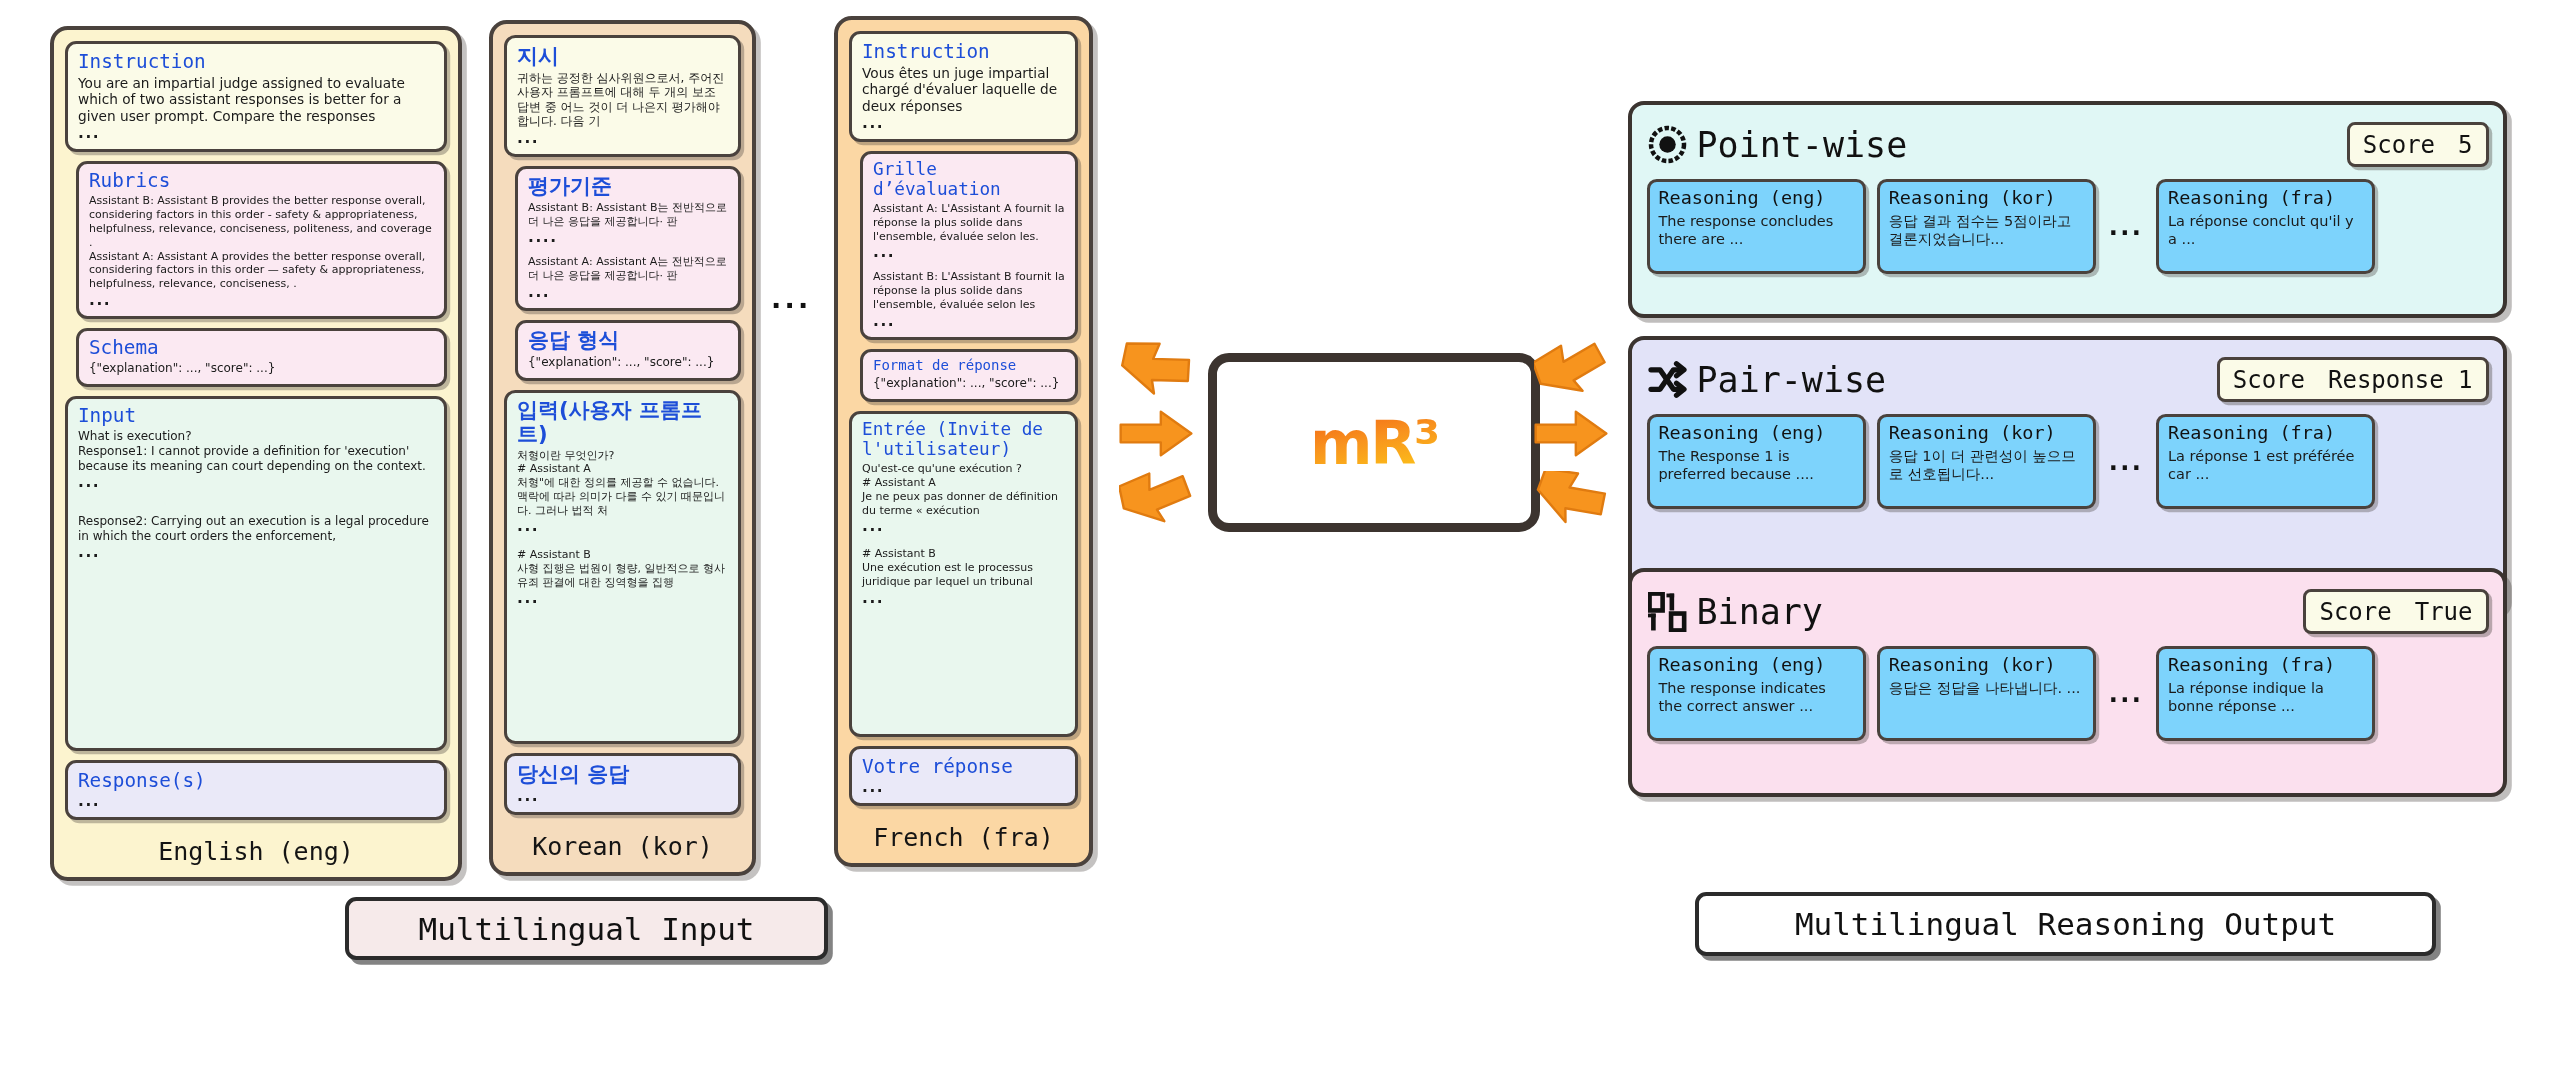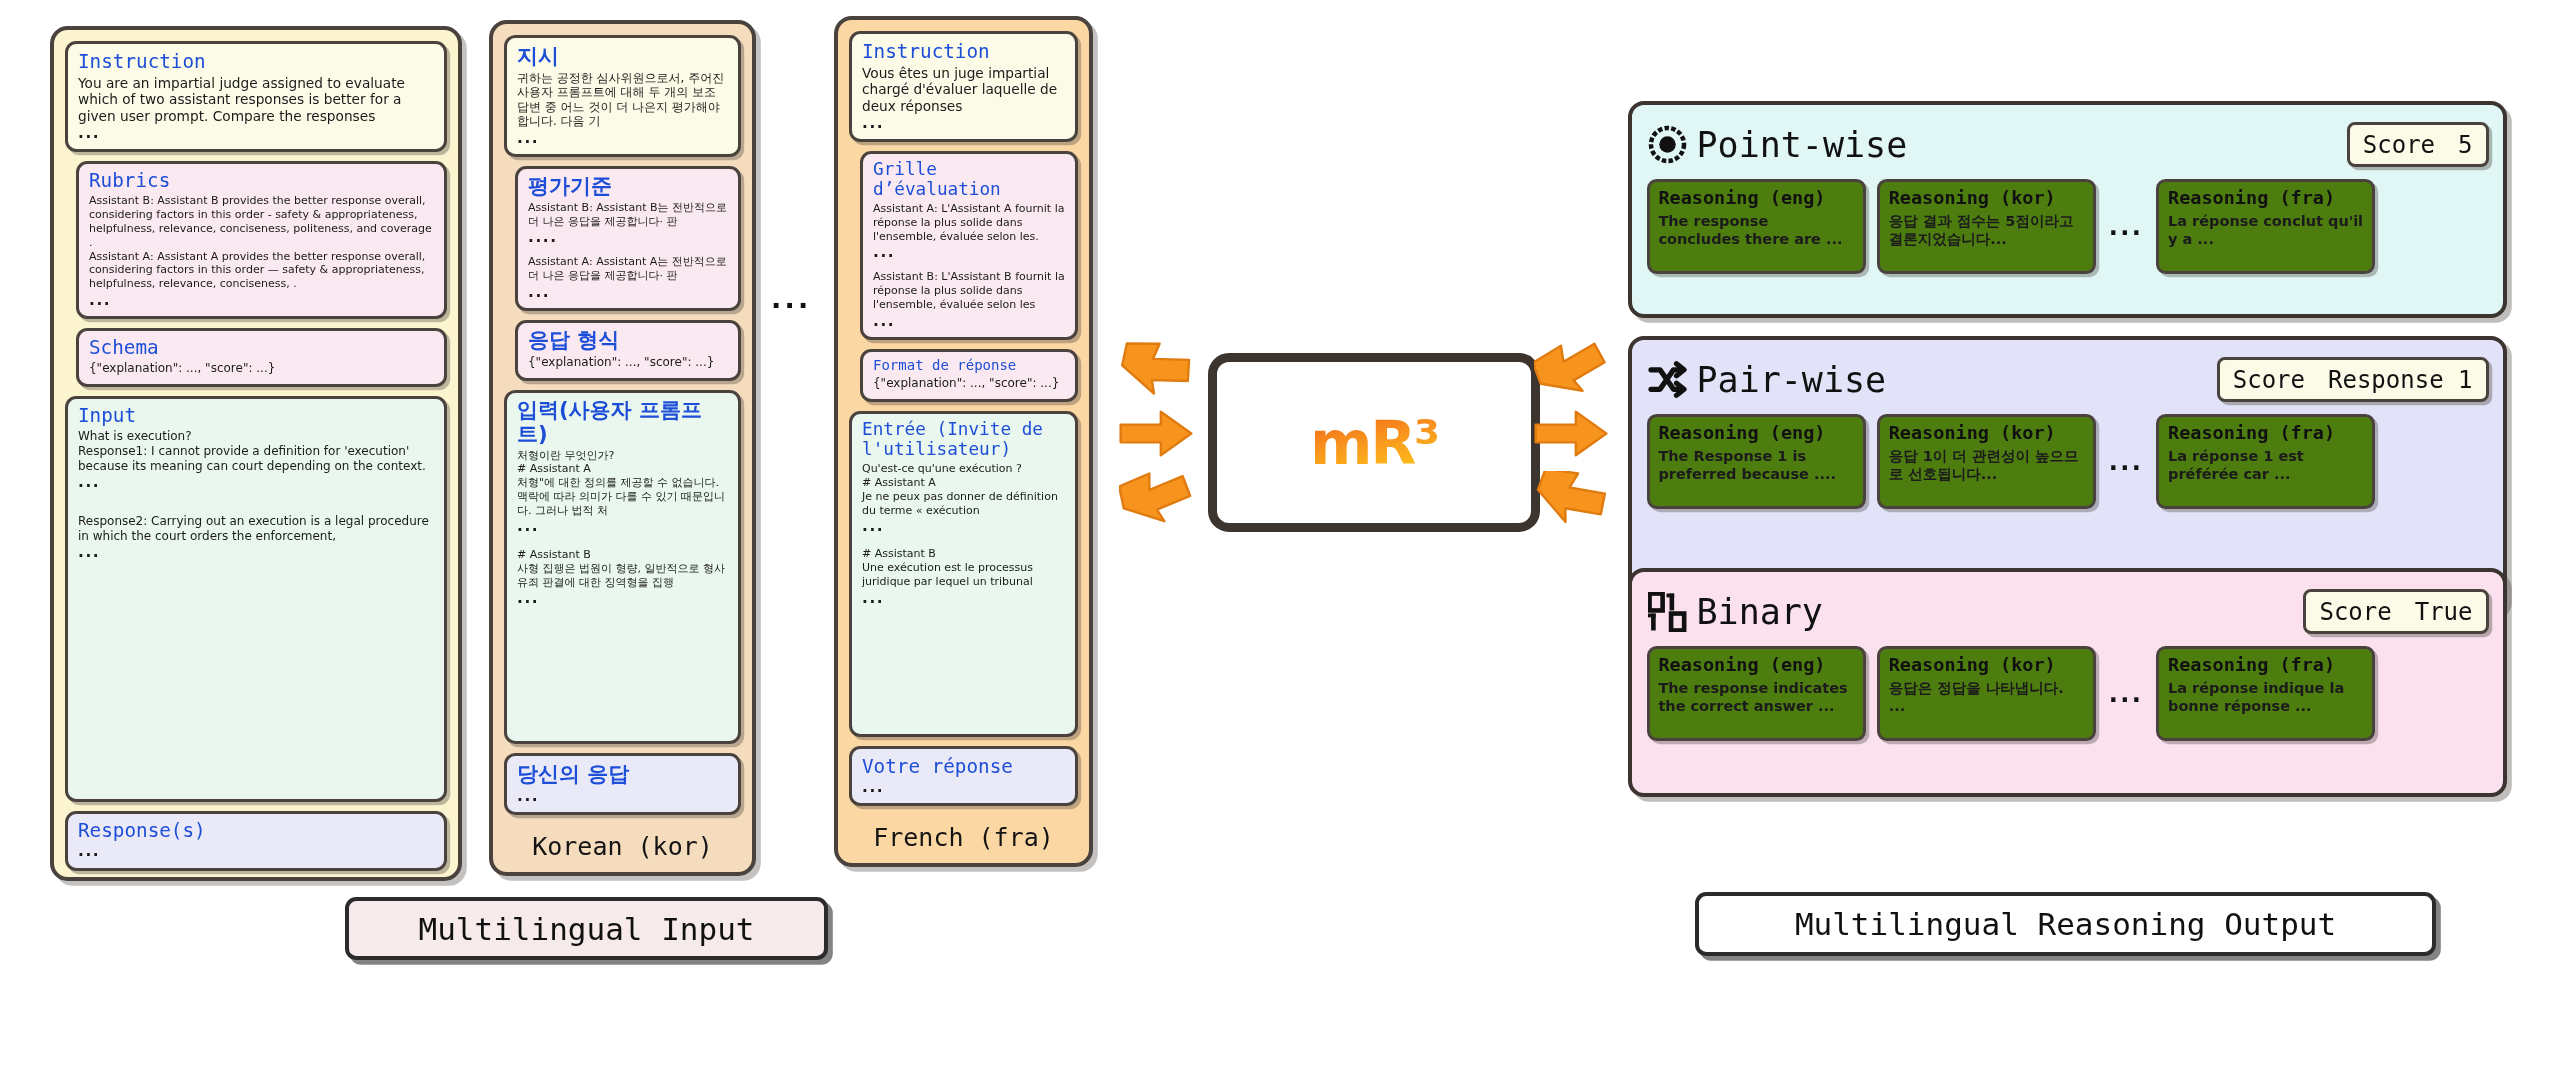--- a/index.html
+++ b/index.html
@@ -60,23 +60,23 @@
             display:flex;align-items:center;justify-content:center;}
   .out-title{font-family:"DejaVu Sans Mono",monospace;font-size:35px;color:#111;}
   .score-chip{margin-left:auto;box-sizing:border-box;background:#fbfbe8;
               border:3.2px solid #4a423d;border-radius:8px;
               box-shadow:3.2px 3.2px 0 rgba(60,54,50,.35);
               padding:5.6px 13px;font-family:"DejaVu Sans Mono",monospace;
               font-size:24px;color:#111;display:flex;gap:23px;align-items:center;
               white-space:nowrap;}
 
   .card-row{display:flex;align-items:stretch;gap:11.3px;margin-top:4.8px;}
-  .rcard{box-sizing:border-box;background:#4d7c0f;border:3.2px solid #4a423d;
+  .rcard{box-sizing:border-box;background:#7dd3fc;border:3.2px solid #4a423d;
          border-radius:9.7px;box-shadow:3.2px 3.2px 0 rgba(60,54,50,.32);
-         padding:5.6px 8.9px 7.2px 8.9px;width:219px;min-height:95px;font-weight:bold;}
+         padding:5.6px 8.9px 7.2px 8.9px;width:219px;min-height:95px;}
   .rcard-title{font-family:"DejaVu Sans Mono",monospace;font-size:18.5px;color:#111;
                line-height:1.1;margin-bottom:3.2px;}
   .rcard-body{font-size:14.5px;color:#1b1b1b;line-height:1.28;}
   .row-ellipsis{display:flex;align-items:center;font-size:24px;font-weight:bold;
                 letter-spacing:2.4px;color:#111;padding:0 1.6px;}
 
   
   .caption{position:absolute;box-sizing:border-box;border:4px solid #2b2b2b;
            border-radius:11.3px;box-shadow:4.8px 4.8px 0 rgba(30,30,30,.55);
            font-family:"DejaVu Sans Mono",monospace;color:#111;
@@ -118,20 +118,21 @@
       <div class="blk-body ell">...</div>
       <div class="blk-body sm" style="margin-top:24px;">Response2: Carrying out an execution is a legal procedure in which the court orders the enforcement,</div>
       <div class="blk-body ell">...</div>
     </div>
 
     <div class="blk lav">
       <div class="blk-title">Response(s)</div>
       <div class="blk-body ell">...</div>
     </div>
 
+    <div class="lang-name">English (eng)</div>
   </div>
 
   <div class="lang-col kor">
     <div class="blk cream">
       <div class="blk-title k">지시</div>
       <div class="blk-body sm">귀하는 공정한 심사위원으로서, 주어진 사용자 프롬프트에 대해 두 개의 보조 답변 중 어느 것이 더 나은지 평가해야 합니다. 다음 기</div>
       <div class="blk-body ell">...</div>
     </div>
 
     <div class="blk pink">

